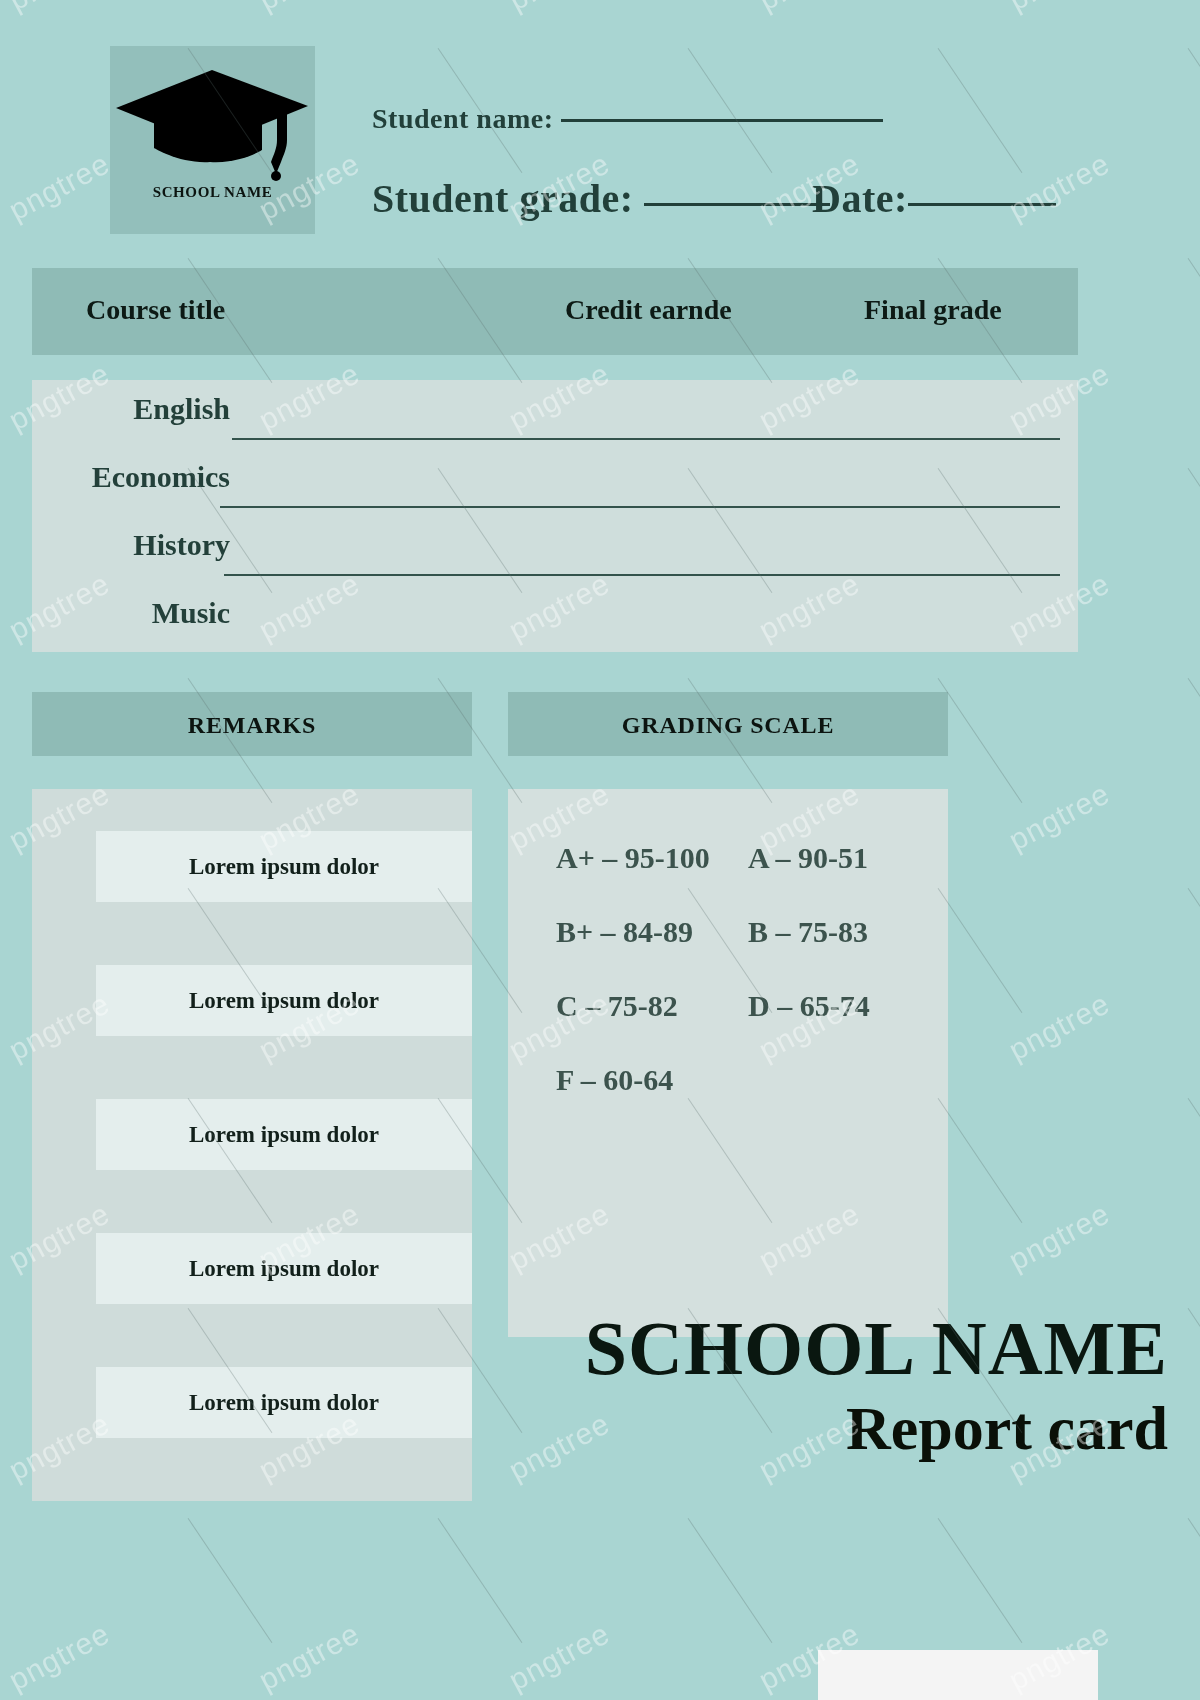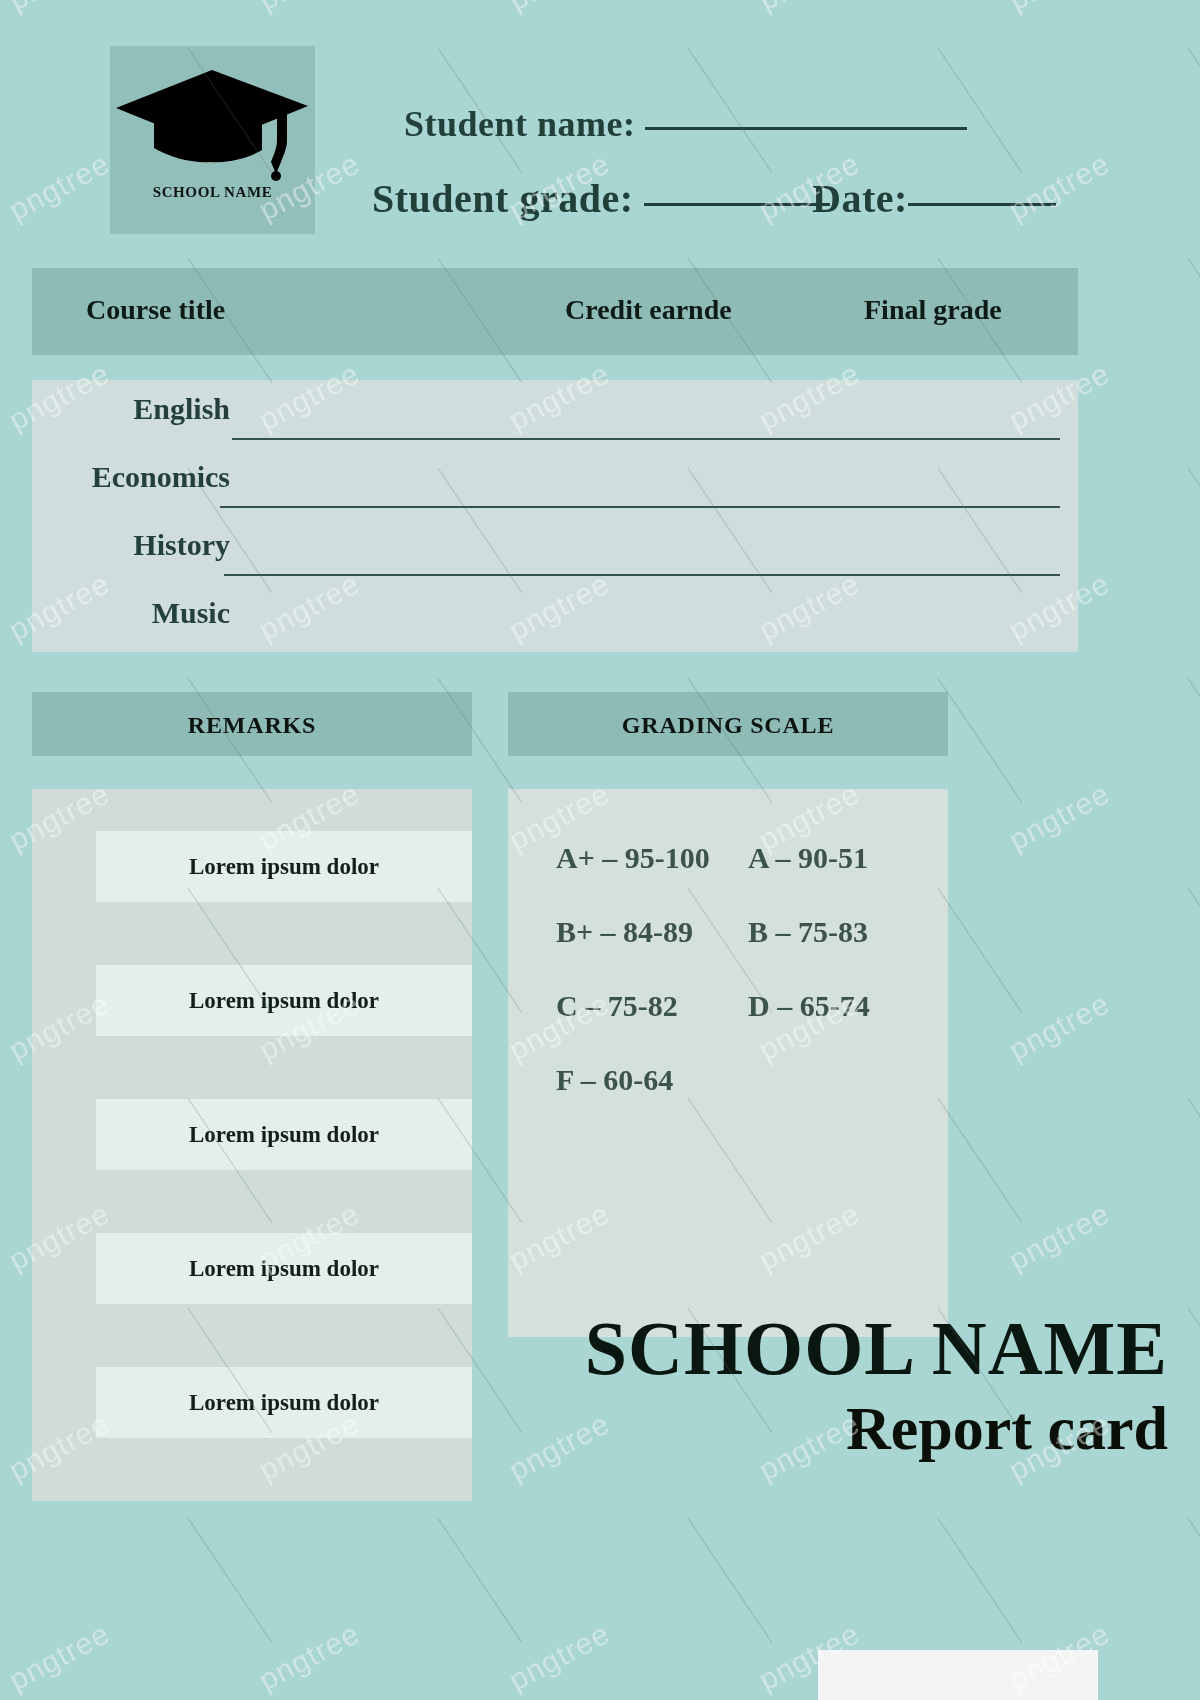--- a/index.html
+++ b/index.html
@@ -78,23 +78,22 @@
   .field {
     position: absolute;
     font-family: "Liberation Serif", serif;
     font-weight: bold;
     color: #22403a;
     white-space: nowrap;
   }
   .field-student {
     left: 372px;
     top: 103px;
-    font-size: 36px;
+    font-size: 28px;
     letter-spacing: 0.5px;
-    margin-left: 32px;
   }
   .field-grade {
     left: 372px;
     top: 175px;
     font-size: 40px;
     letter-spacing: 0.5px;
   }
   .field-date {
     left: 812px;
     top: 175px;

